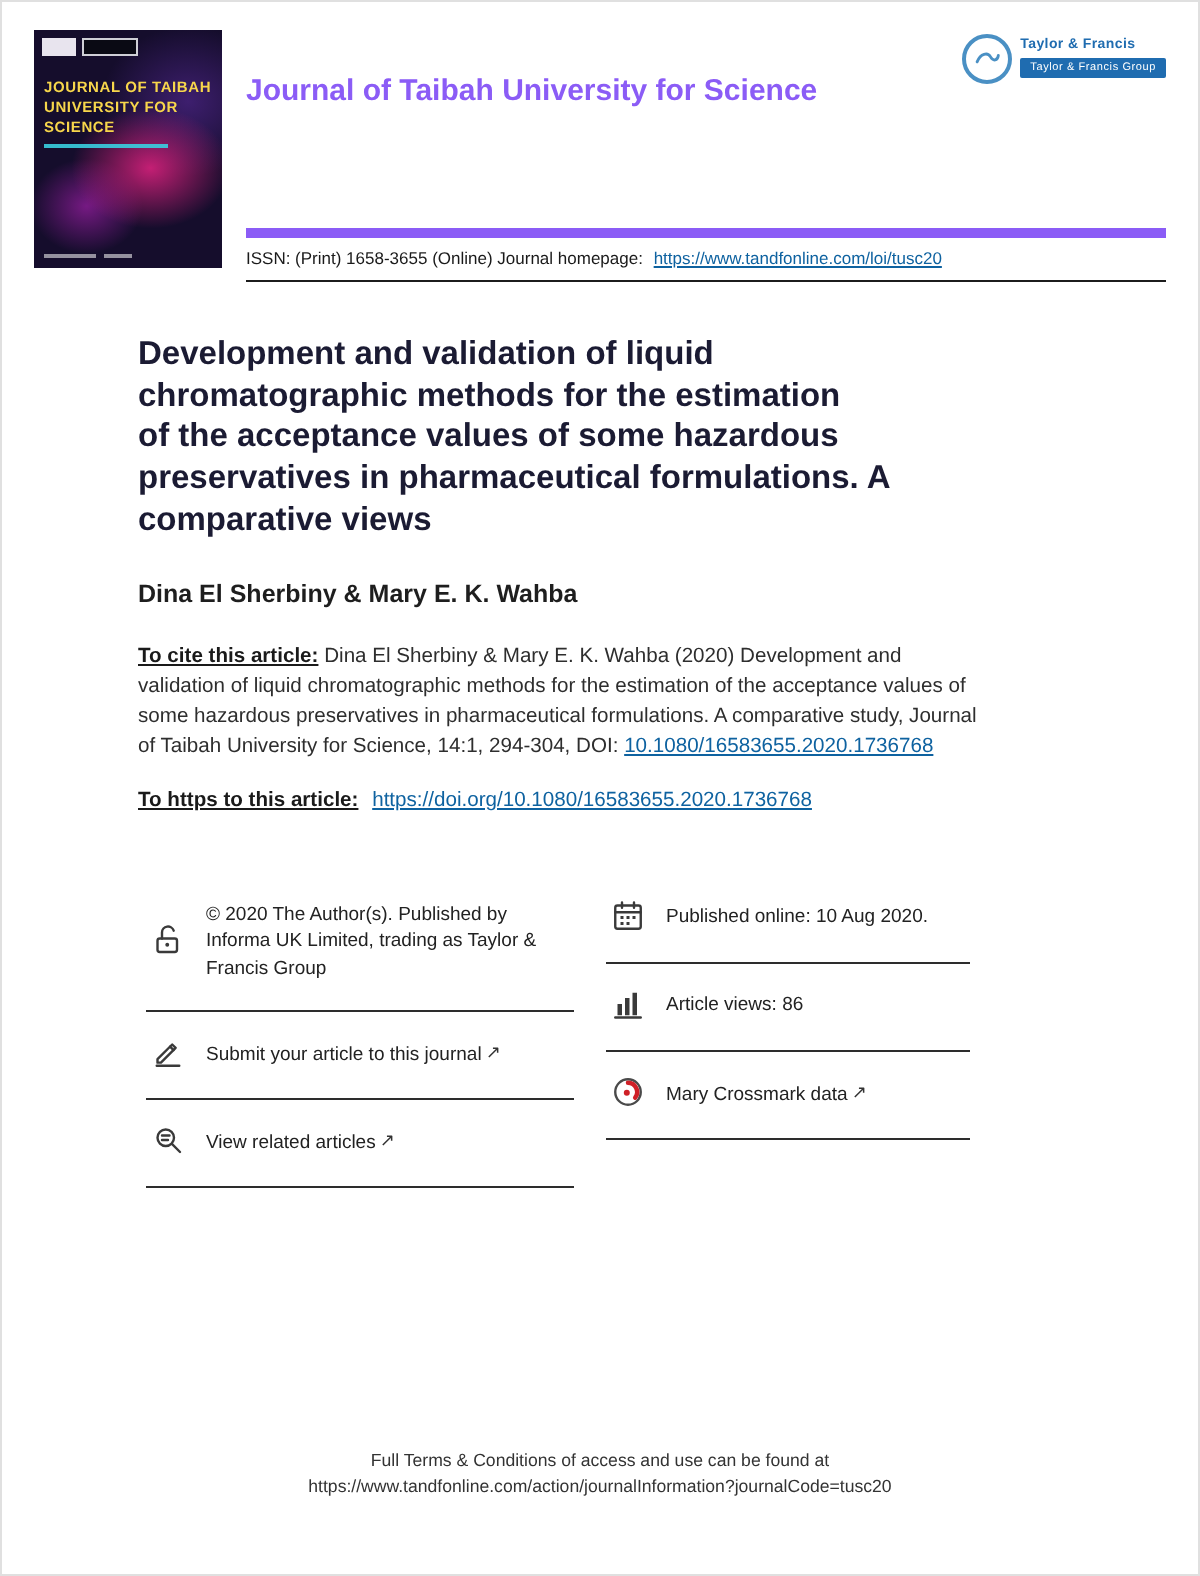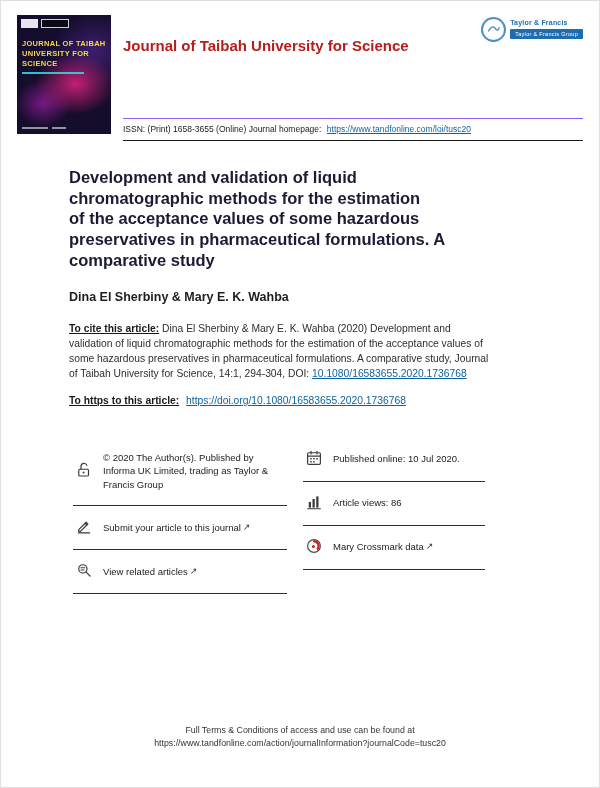--- a/index.html
+++ b/index.html
@@ -28,31 +28,31 @@
   .chip-dark { width:28px; background:#0a0a14; border:1px solid #cfcfd6; }
   .cover-title { margin:11px 5px 0 5px; font-weight:700; font-size:7.5px; line-height:1.3; letter-spacing:.3px; color:#f7d64b; }
   .cover-title span { display:block; }
   .cover-sub { width:62px; height:2px; margin:4px 5px 0 5px; background:#39cfe0; opacity:.9; }
   .cover-bottom { position:absolute; left:5px; bottom:5px; display:flex; gap:4px; }
   .cover-bottom .dash { height:2px; background:rgba(255,255,255,.55); }
   .dash-a { width:26px; } .dash-b { width:14px; }
 
   .header-right { flex:1; display:flex; flex-direction:column; margin-left:12px; height:126px; }
   .title-row { display:flex; align-items:flex-start; }
-  .journal-title { flex:1; margin-top:22px; font-size:15px; font-weight:700; color:#b91c1c; }
+  .journal-title { flex:1; margin-top:22px; font-size:15px; font-weight:700; color:#8b5cf6; }
 
   .tf-logo { display:flex; align-items:flex-start; gap:4px; flex-shrink:0; margin-top:2px; }
   .tf-circle { width:25px; height:25px; border:2px solid #4a90c4; border-radius:50%; display:flex; align-items:center; justify-content:center; }
   .tf-circle svg { width:17px; height:17px; display:block; }
   .tf-right { display:flex; flex-direction:column; align-items:flex-start; }
   .tf-name { font-size:7px; font-weight:700; color:#1f6cb0; letter-spacing:.2px; margin-top:2px; }
   .tf-group { margin-top:3px; background:#1f6cb0; color:#fff; font-size:5.5px; padding:2px 5px; letter-spacing:.3px; border-radius:1px; }
 
   .issn-row {
-    margin-top:auto; border-top:1px solid #8b5cf6; border-bottom:1px solid #1c1c1c;
+    margin-top:auto; border-top:5px solid #8b5cf6; border-bottom:1px solid #1c1c1c;
     padding:5px 0 6px 0; font-size:8.5px; color:#1a1a1a; white-space:nowrap;
   }
   .link { color:#0e62a0; text-decoration:underline; cursor:pointer; }
   .issn-row .link { margin-left:3px; }
 
   
   .main { padding:26px 70px 0 68px; }
   .article-title { font-size:16.5px; font-weight:700; line-height:1.25; color:#1b1b33; }
   .article-title span { display:block; white-space:nowrap; }
   .authors { margin-top:20px; font-size:12.5px; font-weight:700; color:#1e1e1e; }
@@ -125,21 +125,21 @@
     </div>
   </div>
 
   <div class="main">
 
     <h2 class="article-title">
       <span>Development and validation of liquid</span>
       <span>chromatographic methods for the estimation</span>
       <span>of the acceptance values of some hazardous</span>
       <span>preservatives in pharmaceutical formulations. A</span>
-      <span>comparative study</span>
+      <span>comparative views</span>
     </h2>
 
     <div class="authors">Dina El Sherbiny &amp; Mary E. K. Wahba</div>
 
     <p class="cite">
       <span class="bold">To cite this article:</span>
       <span>Dina El Sherbiny &amp; Mary E. K. Wahba (2020) Development and validation of liquid chromatographic methods for the estimation of the acceptance values of some hazardous preservatives in pharmaceutical formulations. A comparative study, Journal of Taibah University for Science, 14:1, 294-304, DOI:</span>
       <span class="link">10.1080/16583655.2020.1736768</span>
     </p>
 
@@ -194,21 +194,21 @@
               <rect x="3.5" y="5" width="17" height="15.5" rx="1.5"></rect>
               <path d="M3.5 9.5h17"></path>
               <path d="M8 3v3.5M16 3v3.5"></path>
               <rect x="7" y="12" width="2" height="2" fill="#3a3a3a" stroke="none"></rect>
               <rect x="11" y="12" width="2" height="2" fill="#3a3a3a" stroke="none"></rect>
               <rect x="15" y="12" width="2" height="2" fill="#3a3a3a" stroke="none"></rect>
               <rect x="7" y="16" width="2" height="2" fill="#3a3a3a" stroke="none"></rect>
               <rect x="11" y="16" width="2" height="2" fill="#3a3a3a" stroke="none"></rect>
             </svg>
           </span>
-          <span class="cell-text">Published online: 10 Jul 2020.</span>
+          <span class="cell-text">Published online: 10 Aug 2020.</span>
         </div>
 
         <div class="cell">
           <span class="cell-icon">
             <svg viewBox="0 0 24 24" fill="none" stroke="#3a3a3a" stroke-width="1.6" stroke-linecap="round">
               <rect x="5" y="12" width="3" height="7.5" fill="#3a3a3a" stroke="none"></rect>
               <rect x="10" y="8" width="3" height="11.5" fill="#3a3a3a" stroke="none"></rect>
               <rect x="15" y="4.5" width="3" height="15" fill="#3a3a3a" stroke="none"></rect>
               <path d="M3.5 21h17"></path>
             </svg>

